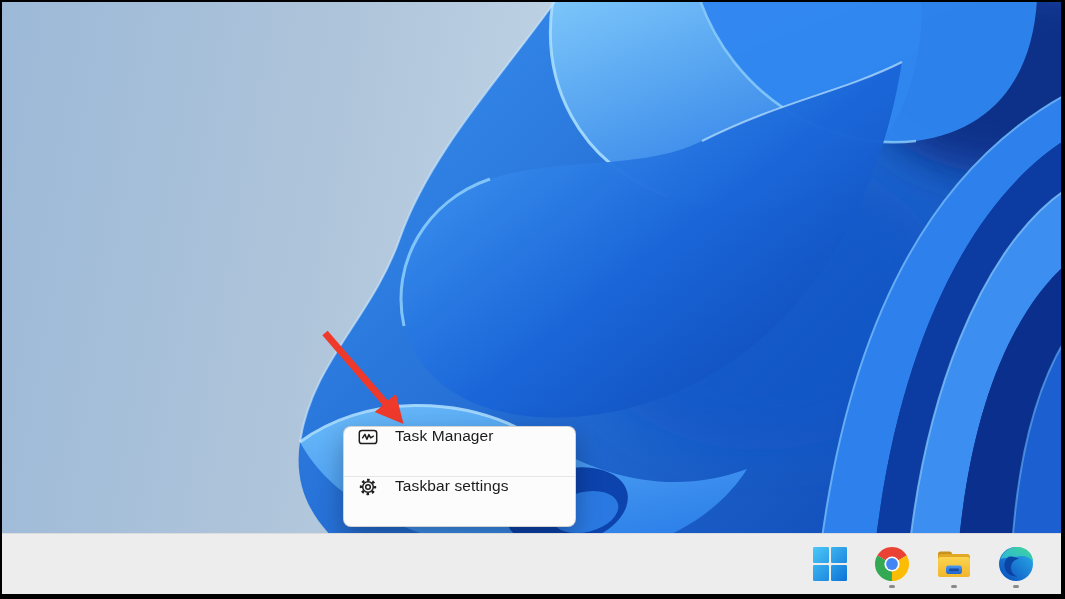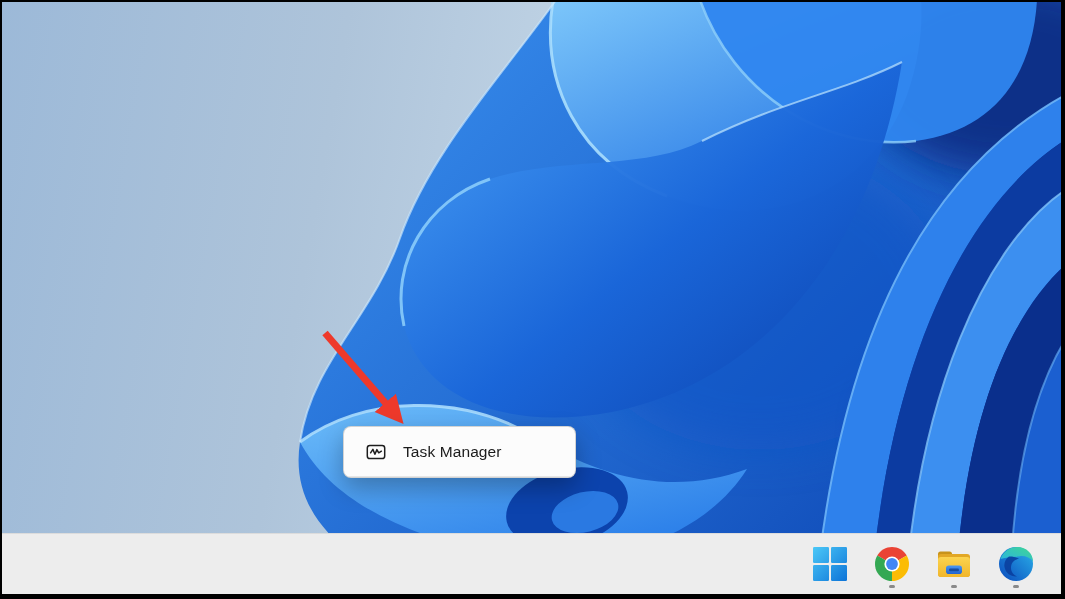--- a/index.html
+++ b/index.html
@@ -10,21 +10,21 @@
   .frame.left{left:0;top:0;width:2px;height:100%;}
   .frame.right{right:0;top:0;width:4px;height:100%;}
   .frame.bottom{left:0;bottom:0;width:100%;height:5px;}
   .flower{position:absolute;left:0;top:0;width:1065px;height:599px;}
   .arrow-layer{position:absolute;left:0;top:0;width:1065px;height:599px;pointer-events:none;z-index:10;}
 
   
   .ctx-menu{position:absolute;left:343px;top:426px;width:231px;z-index:20;
             background:#fcfcfc;border:1px solid rgba(0,0,0,0.16);border-radius:8px;
             box-shadow:0 10px 24px rgba(0,0,0,0.28);overflow:hidden;}
-  .ctx-item{display:flex;align-items:center;height:49px;padding-left:22px;cursor:default;}
+  .ctx-item{display:flex;height:49px;padding-left:14px;cursor:default;}
   .ctx-item .mi{width:20px;height:20px;flex:0 0 20px;margin-right:17px;}
   .ctx-item .lbl{font-size:15.5px;color:#1b1b1b;letter-spacing:.1px;}
   .ctx-sep{height:1px;background:#e6e6e6;}
 
   
   .taskbar{position:absolute;left:0;bottom:5px;width:100%;height:61px;background:#ededed;
            border-top:1px solid rgba(0,0,0,0.07);z-index:30;
            display:flex;align-items:center;justify-content:flex-end;padding-right:30px;box-sizing:border-box;gap:24px;}
   .tb-btn{position:relative;width:38px;height:52px;display:flex;align-items:center;justify-content:center;border-radius:6px;}
   .run-dot{position:absolute;bottom:2px;left:50%;transform:translateX(-50%);width:6px;height:3px;border-radius:2px;background:#8a8a8a;}
@@ -100,20 +100,28 @@
 
   <div class="ctx-menu" role="menu">
     <div class="ctx-item" role="menuitem">
       <svg class="mi" viewBox="0 0 20 20">
         <rect x="1.3" y="3.4" width="17.4" height="13.2" rx="2.6" fill="none" stroke="#1d1d1d" stroke-width="1.5"></rect>
         <polyline points="4.6,10.8 6.9,7.4 8.9,12.2 10.9,7.6 12.7,10.8 15.4,9.2" fill="none" stroke="#1d1d1d" stroke-width="1.5" stroke-linejoin="round" stroke-linecap="round"></polyline>
       </svg>
       <span class="lbl">Task Manager</span>
     </div>
     <div class="ctx-sep"></div>
+    <div class="ctx-item" role="menuitem">
+      <svg class="mi" viewBox="0 0 20 20">
+        <circle cx="10" cy="10" r="7" fill="none" stroke="#1d1d1d" stroke-width="2.4" stroke-dasharray="2.6 2.9" stroke-dashoffset="1.2"></circle>
+        <circle cx="10" cy="10" r="5.3" fill="none" stroke="#1d1d1d" stroke-width="1.5"></circle>
+        <circle cx="10" cy="10" r="2.3" fill="none" stroke="#1d1d1d" stroke-width="1.5"></circle>
+      </svg>
+      <span class="lbl">Taskbar settings</span>
+    </div>
   </div>
 
   <div class="taskbar">
 
     <div class="tb-btn" title="">
       <svg width="34" height="34" viewBox="0 0 34 34">
         <defs>
           <linearGradient id="gStart" x1="0" y1="0" x2="34" y2="34" gradientUnits="userSpaceOnUse">
             <stop offset="0" stop-color="#4bc8f7"></stop>
               <stop offset="1" stop-color="#0d74d8"></stop>

